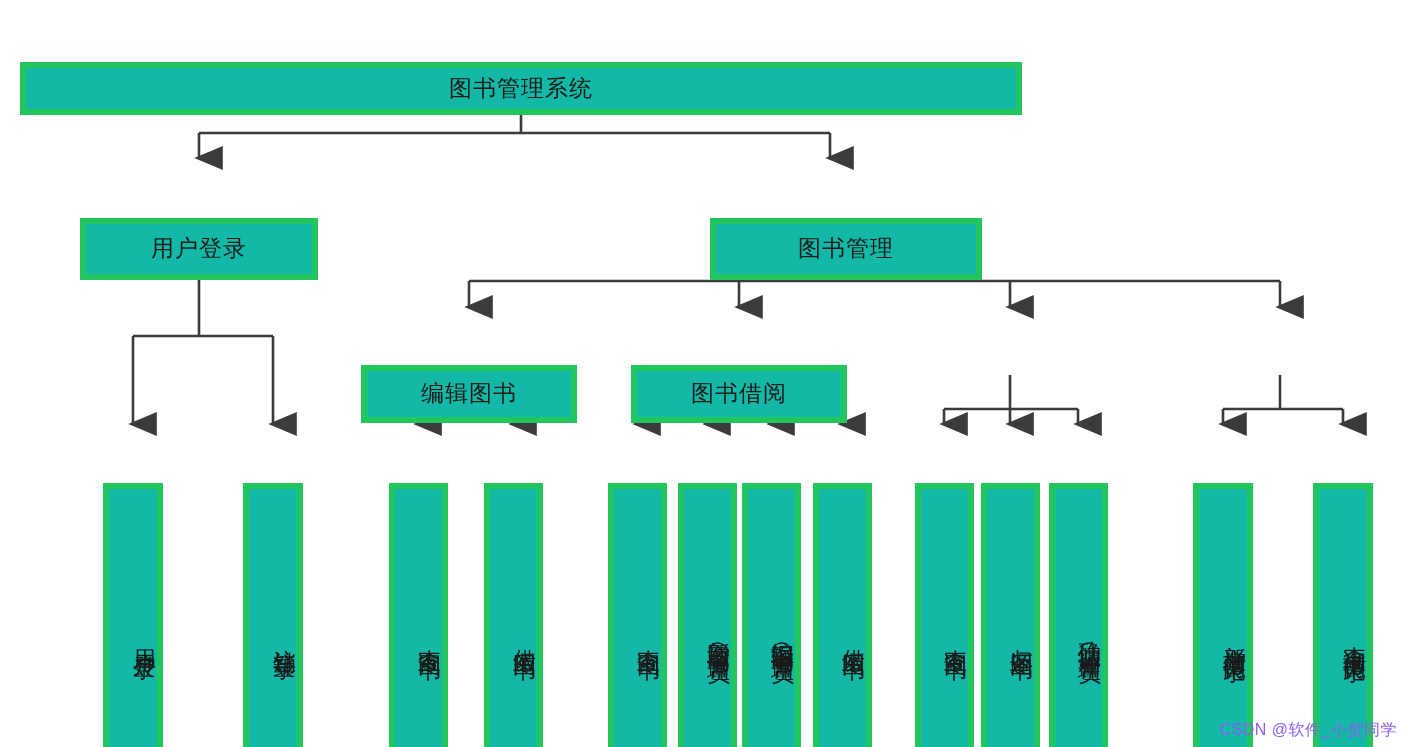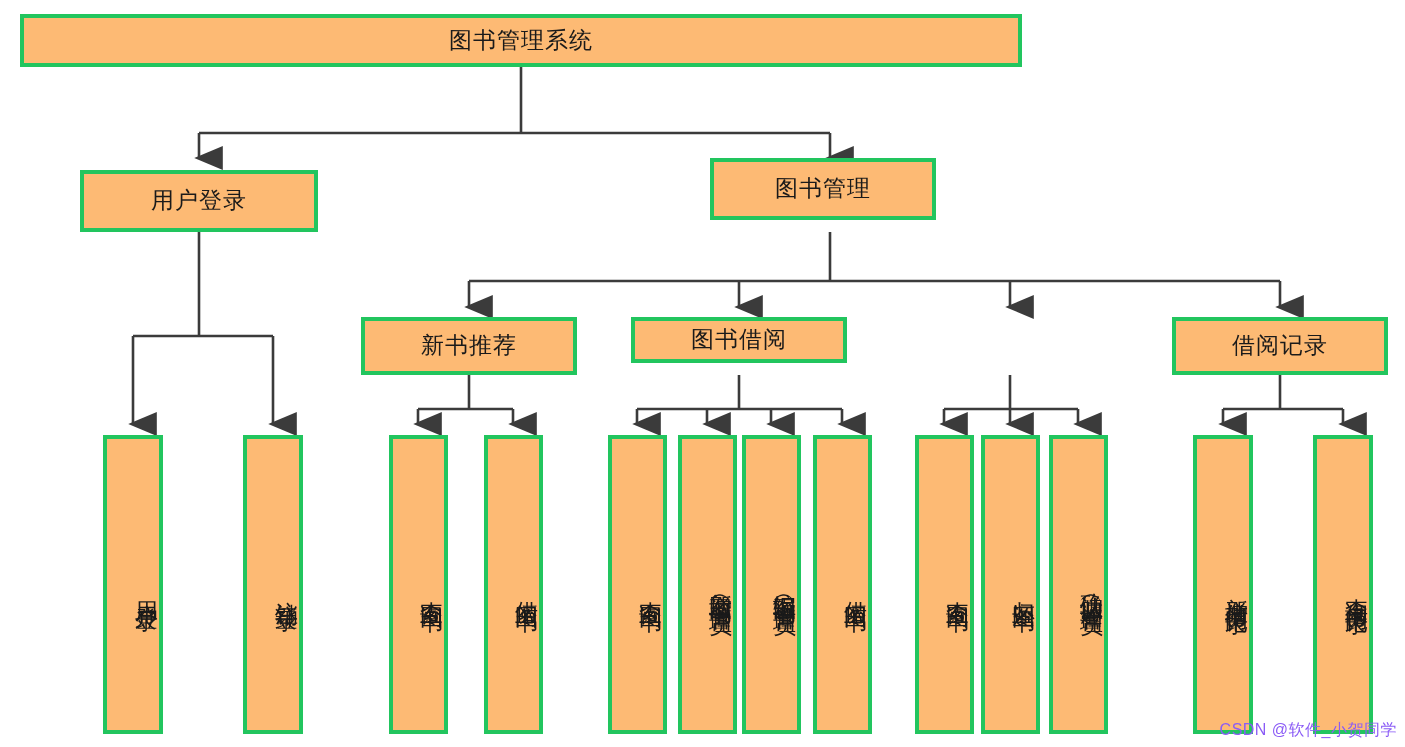--- a/index.html
+++ b/index.html
@@ -19,26 +19,27 @@
     position: absolute;
     left: 0;
     top: 0;
     width: 1405px;
     height: 747px;
     pointer-events: none;
   }
   .node {
     position: absolute;
     box-sizing: border-box;
-    border: 4px solid #22c55e;
-    background: #fdba74;
+    border: 6px solid #22c55e;
+    background: #14b8a6;
     display: flex;
     align-items: center;
     justify-content: center;
     color: #1a1a1a;
+    margin-top: 48px;
   }
   .node.h {
     font-size: 23px;
     letter-spacing: 1px;
     line-height: 1.2;
   }
   .node.v {
     writing-mode: vertical-rl;
     text-orientation: upright;
     font-size: 23px;
@@ -119,32 +120,29 @@
     </g>
   </svg>
 
   <div class="node h" style="left:20px; top:14px; width:1002px; height:53px;">
     <span>图书管理系统</span>
   </div>
 
   <div class="node h" style="left:80px; top:170px; width:238px; height:62px;">
     <span>用户登录</span>
   </div>
-  <div class="node h" style="left:710px; top:158px; width:226px; height:62px;">
+  <div class="node h" style="left:710px; top:170px; width:272px; height:62px;">
     <span>图书管理</span>
   </div>
 
   <div class="node h" style="left:361px; top:317px; width:216px; height:58px;">
-    <span>新书推荐</span>
+    <span>编辑图书</span>
   </div>
-  <div class="node h" style="left:631px; top:317px; width:216px; height:46px;">
+  <div class="node h" style="left:631px; top:317px; width:216px; height:58px;">
     <span>图书借阅</span>
-  </div>
-  <div class="node h" style="left:1172px; top:317px; width:216px; height:58px;">
-    <span>借阅记录</span>
   </div>
 
   <div class="node v" style="left:103px; top:435px; width:60px; height:299px;">
     <span>用户登录</span>
   </div>
   <div class="node v" style="left:243px; top:435px; width:60px; height:299px;">
     <span>注销登录</span>
   </div>
 
   <div class="node v" style="left:389px; top:435px; width:59px; height:299px;">

